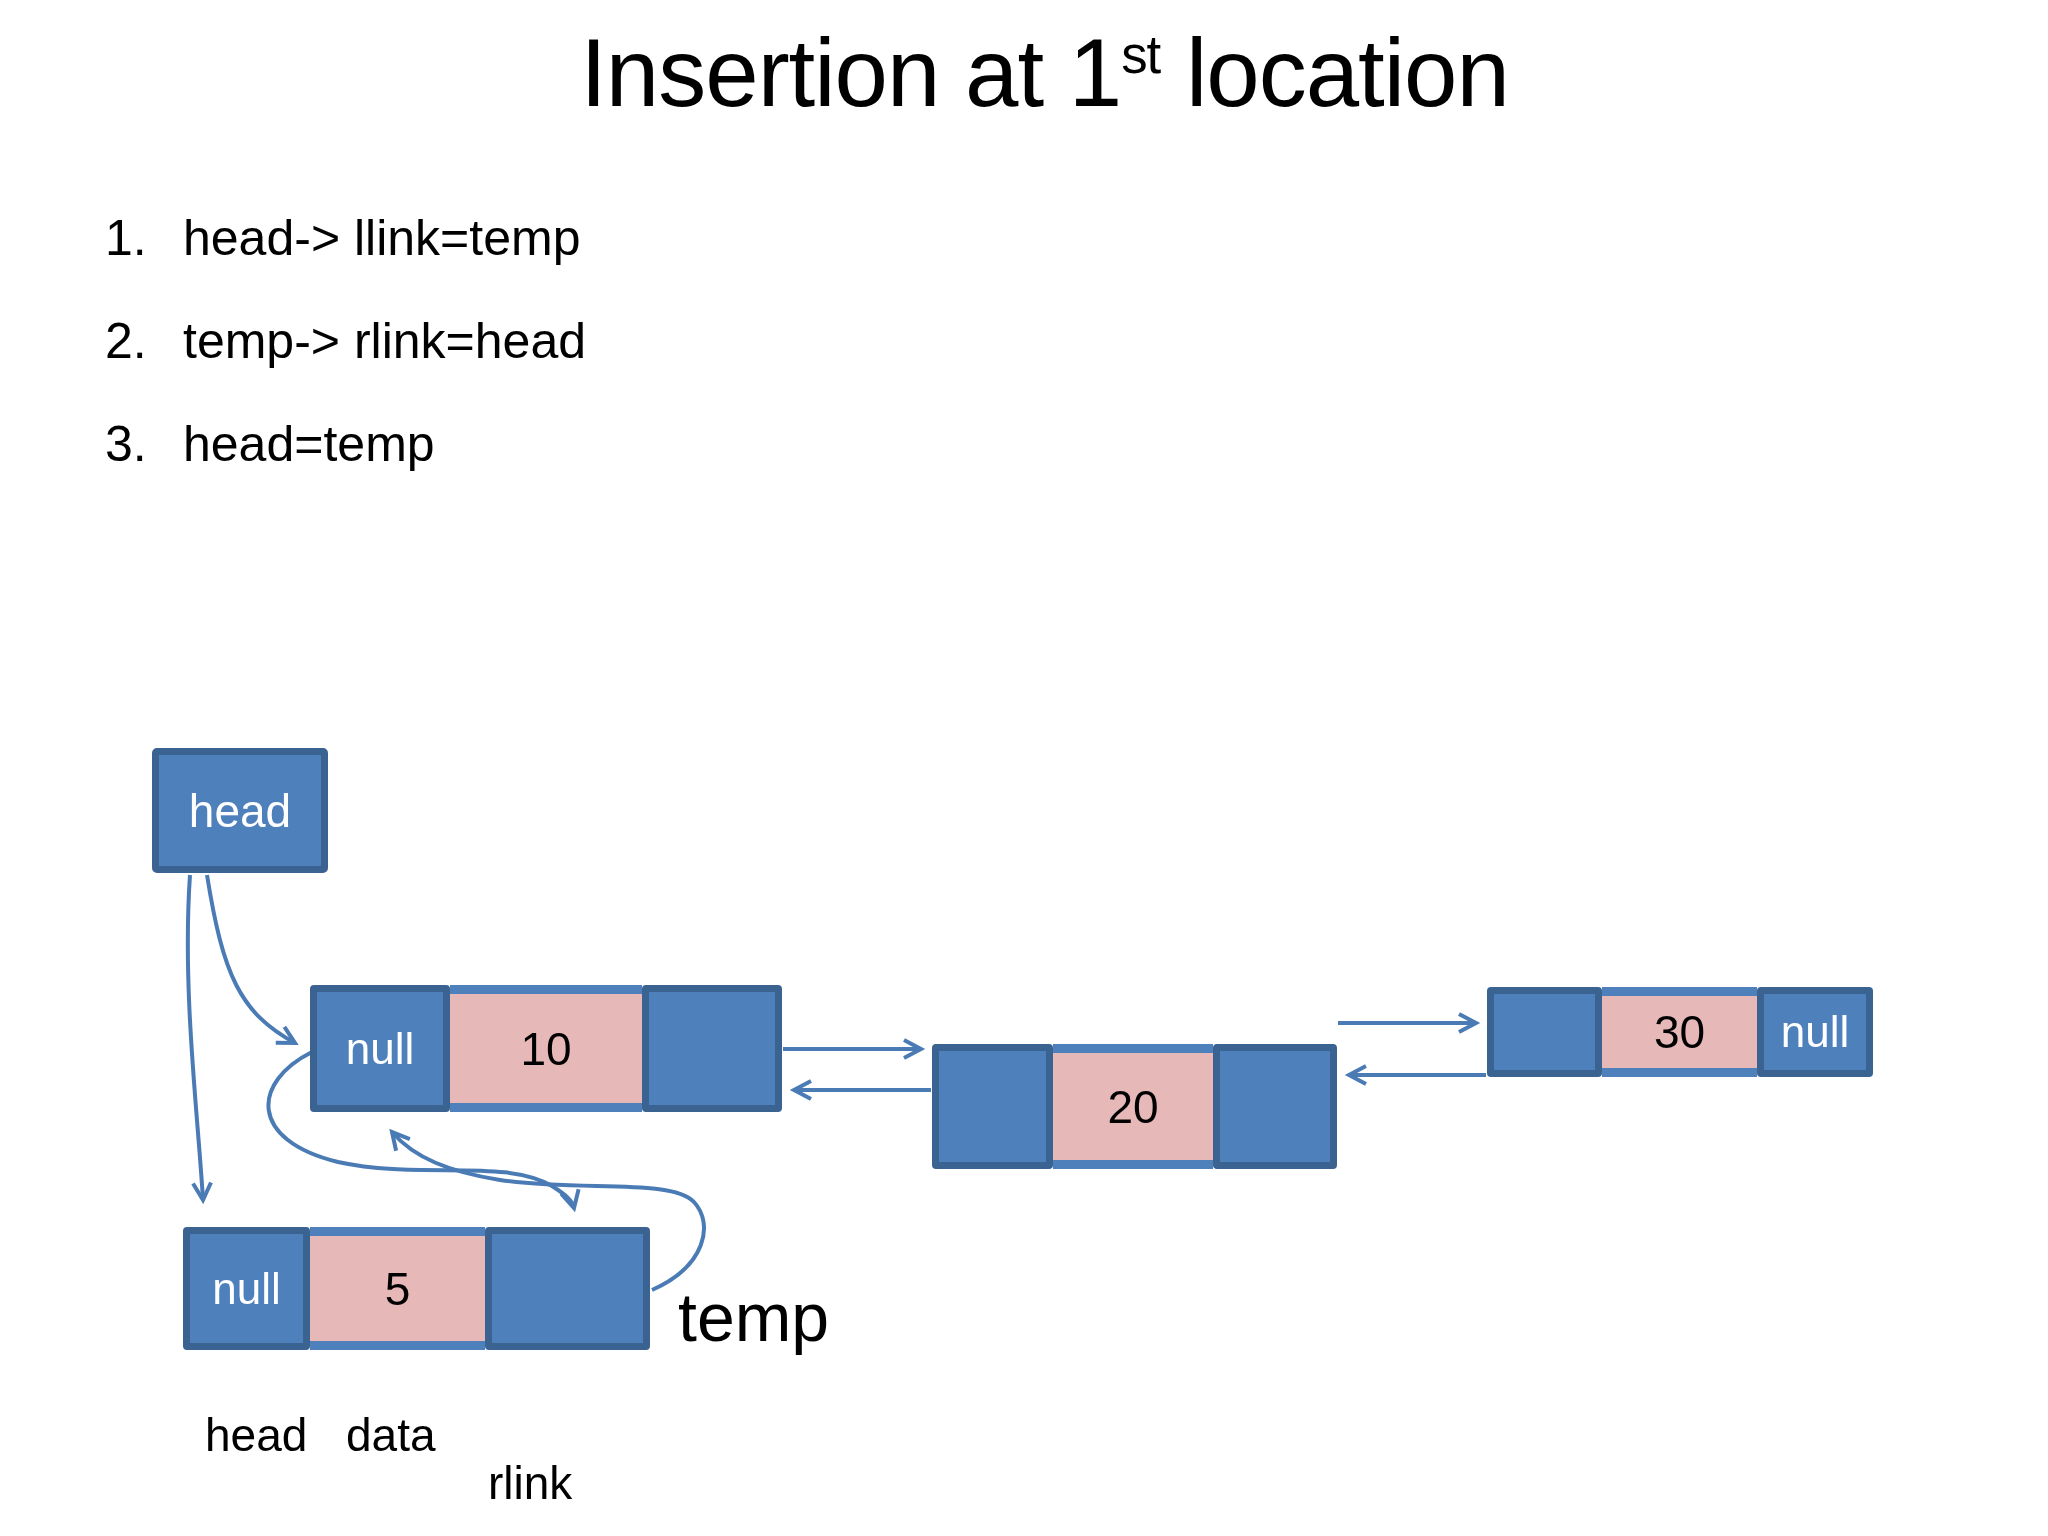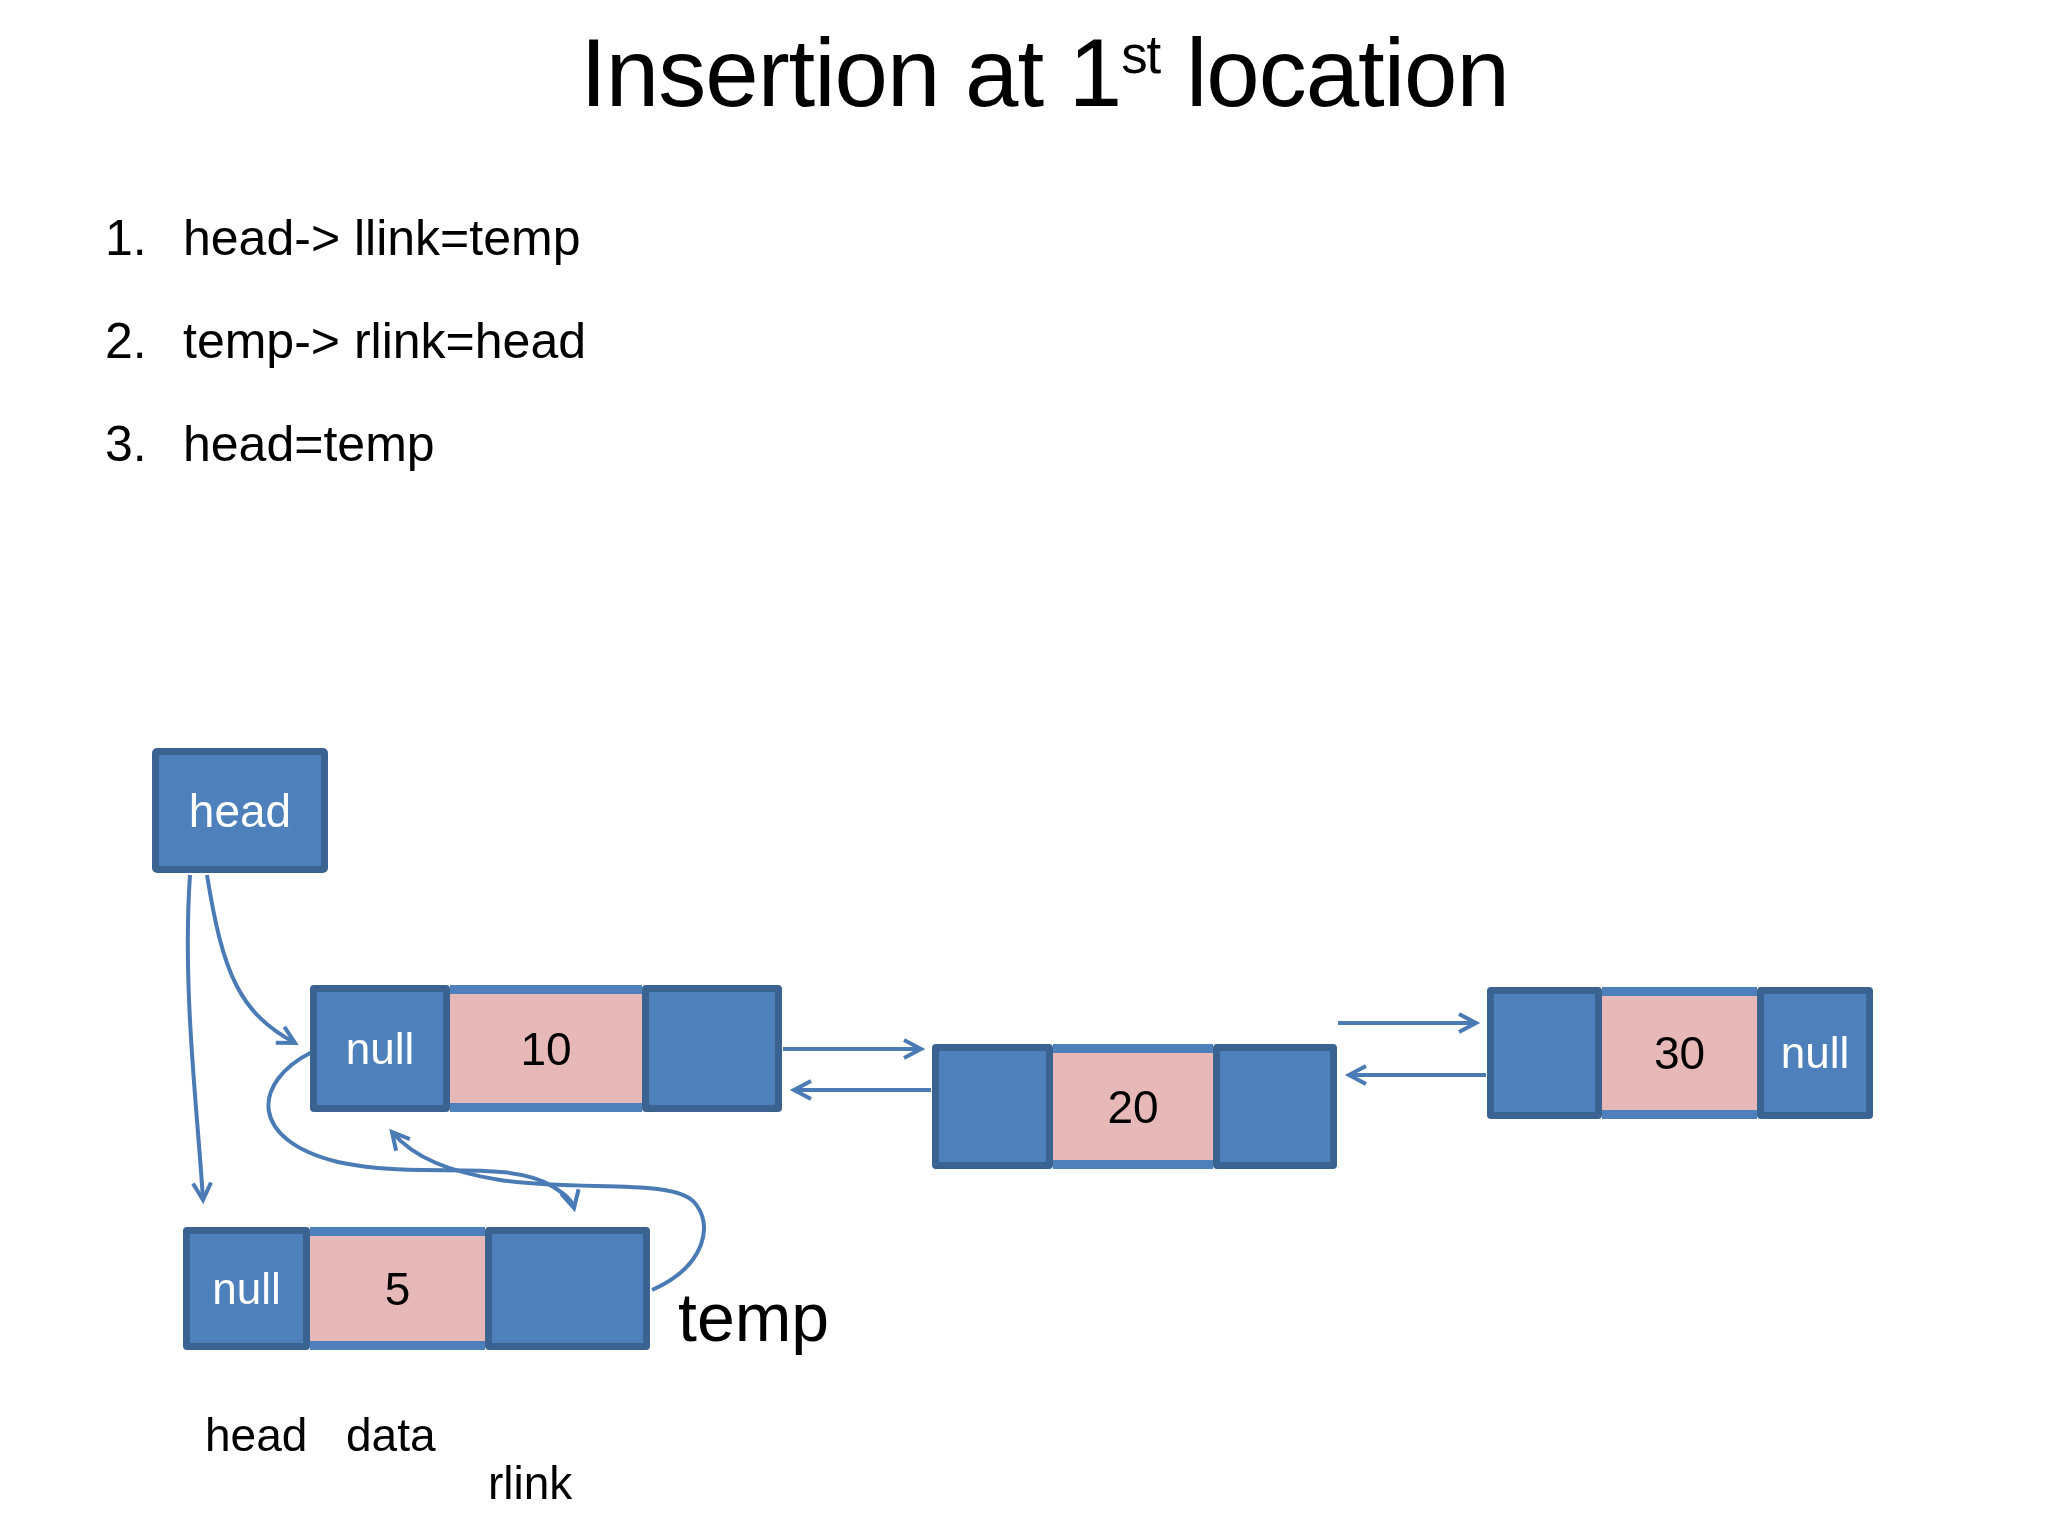--- a/index.html
+++ b/index.html
@@ -56,21 +56,21 @@
   .cell-data{
     background:var(--data-fill);
     border-top:9px solid var(--node-fill);
     border-bottom:9px solid var(--node-fill);
     color:var(--text);font-size:46px;
   }
   #node-1{left:310px;top:985px;height:127px;}
   #node-1 .cell-link.l{width:140px;} #node-1 .cell-data{width:192px;} #node-1 .cell-link.r{width:140px;}
   #node-2{left:932px;top:1044px;height:125px;}
   #node-2 .cell-link.l{width:121px;} #node-2 .cell-data{width:160px;} #node-2 .cell-link.r{width:124px;}
-  #node-3{left:1487px;top:987px;height:132px;}
+  #node-3{left:1487px;top:987px;height:90px;}
   #node-3 .cell-link.l{width:115px;} #node-3 .cell-data{width:155px;} #node-3 .cell-link.r{width:116px;}
   #temp-node{left:183px;top:1227px;height:123px;}
   #temp-node .cell-link.l{width:127px;} #temp-node .cell-data{width:175px;} #temp-node .cell-link.r{width:165px;}
   .temp-label{
     position:absolute;left:678px;top:1278px;
     font-size:68px;color:var(--text);
   }
   .field-label{position:absolute;top:1408px;font-size:46px;color:var(--text);}
   #label-llink{left:205px;}
   #label-data{left:338px;margin-left:8px;}

